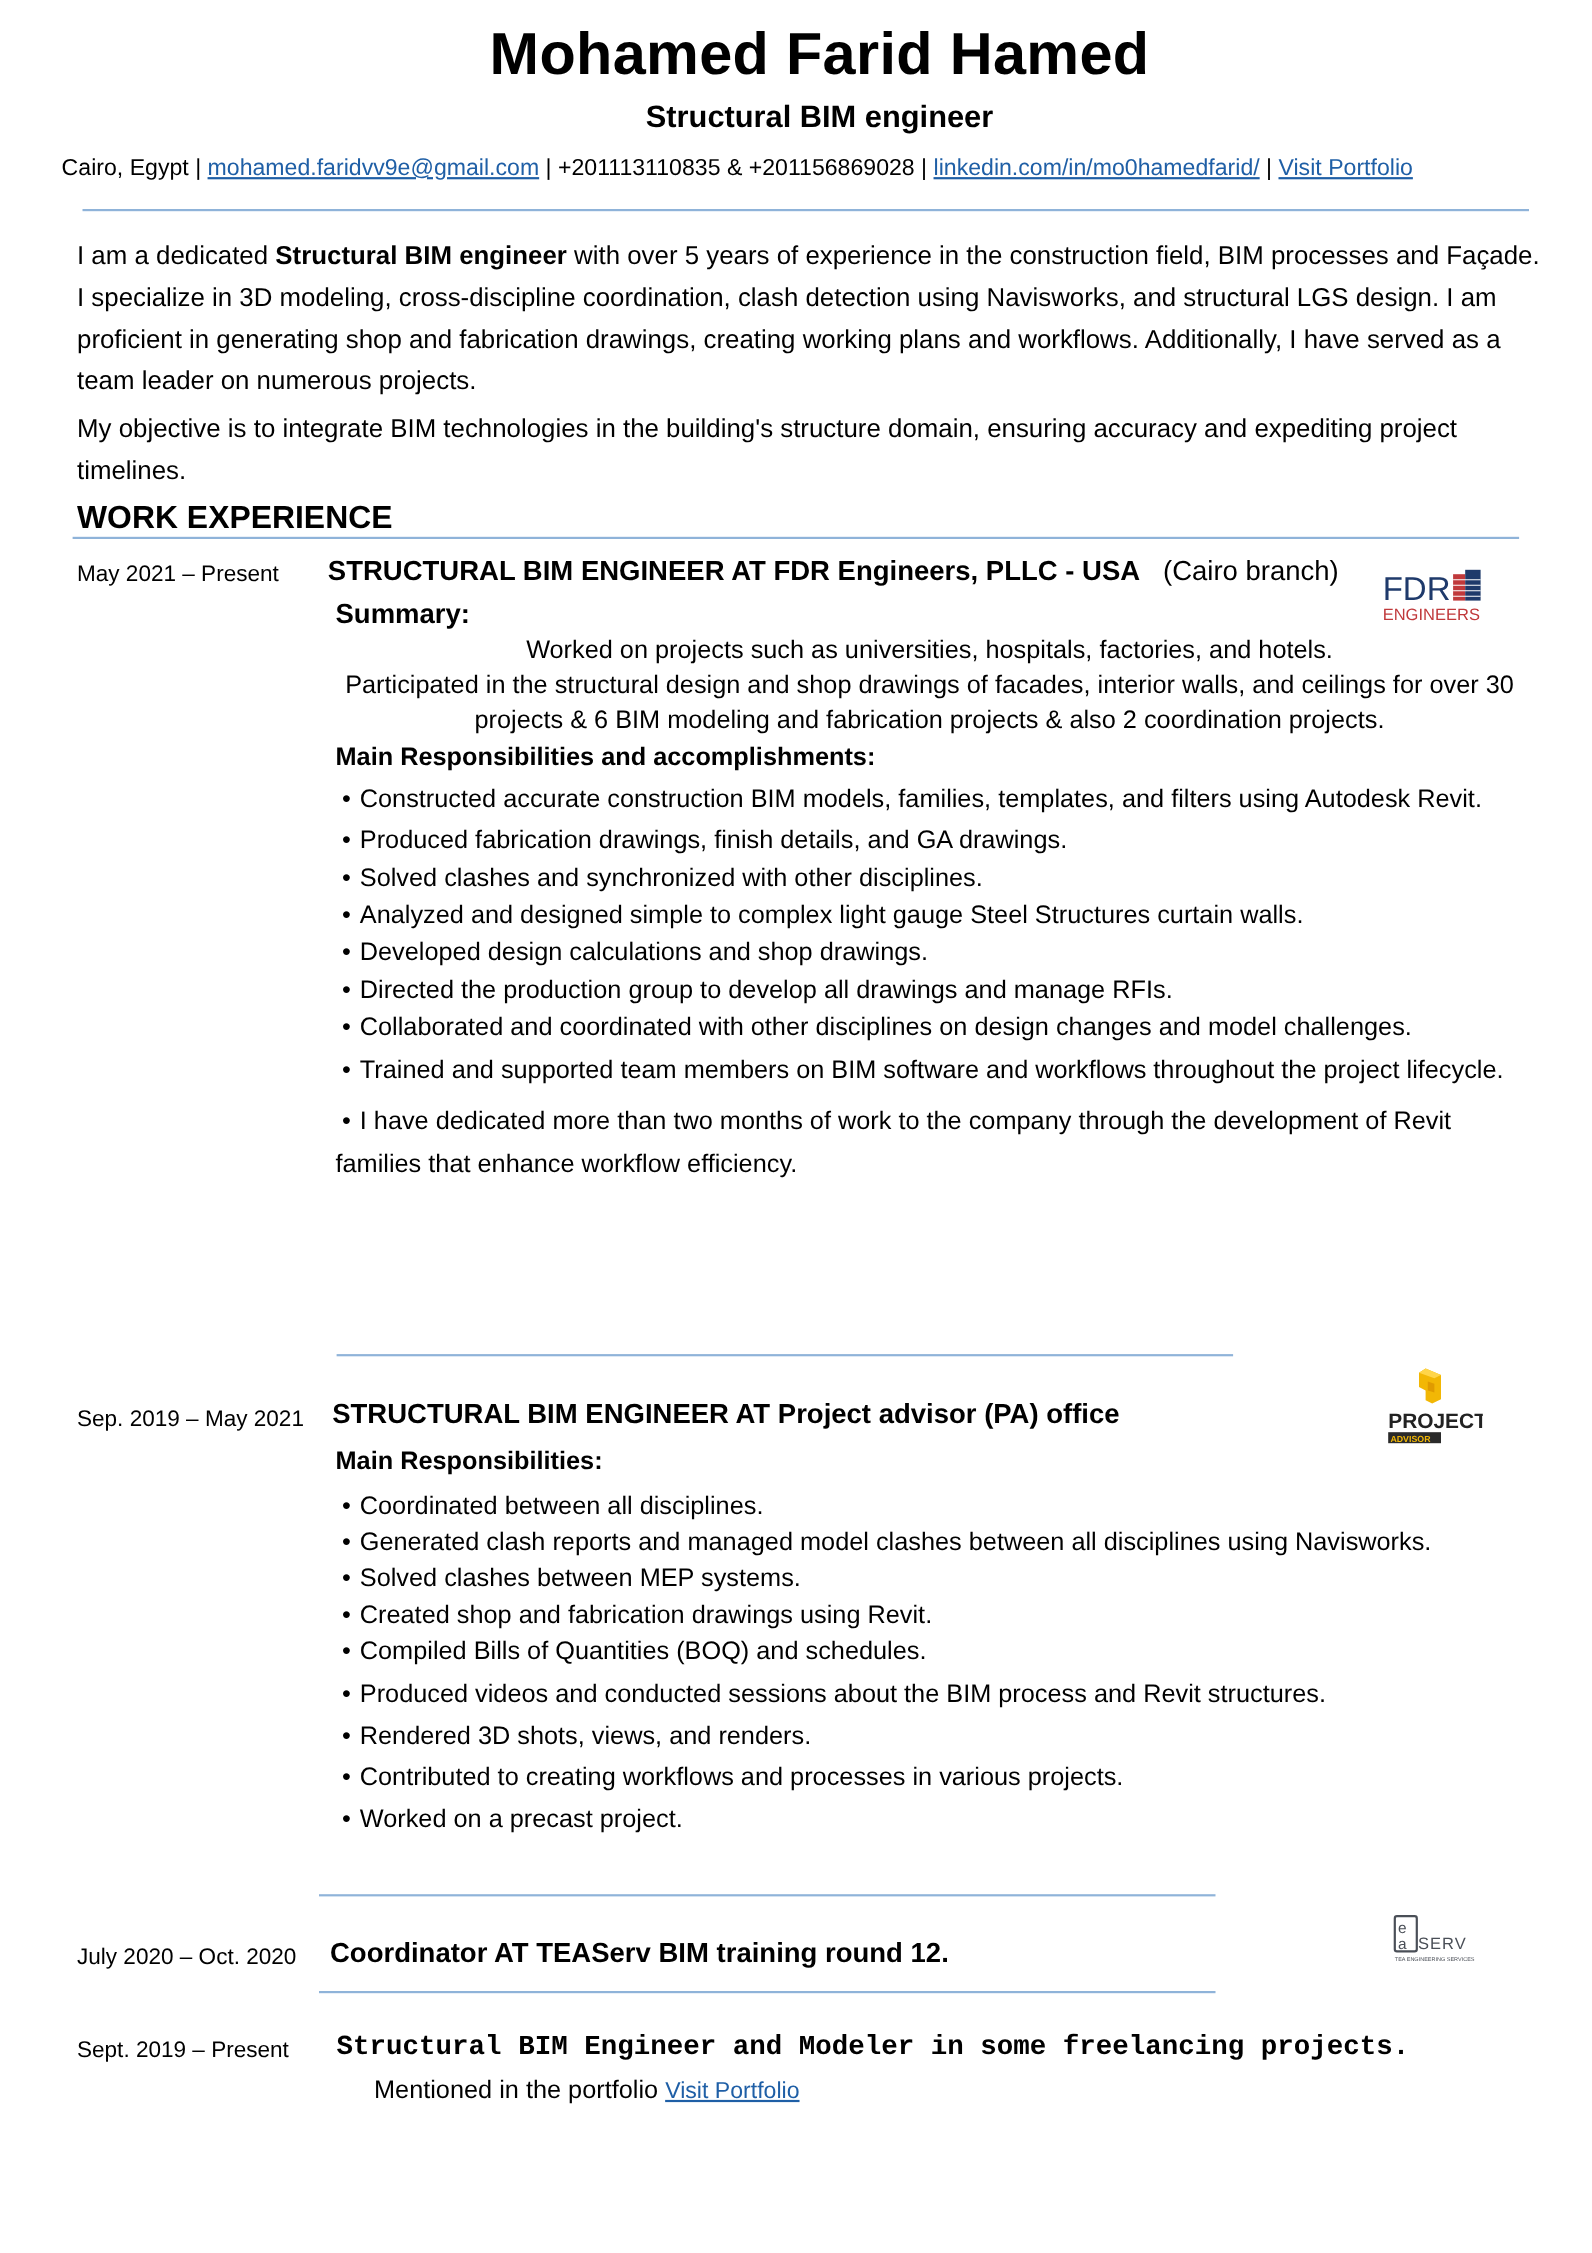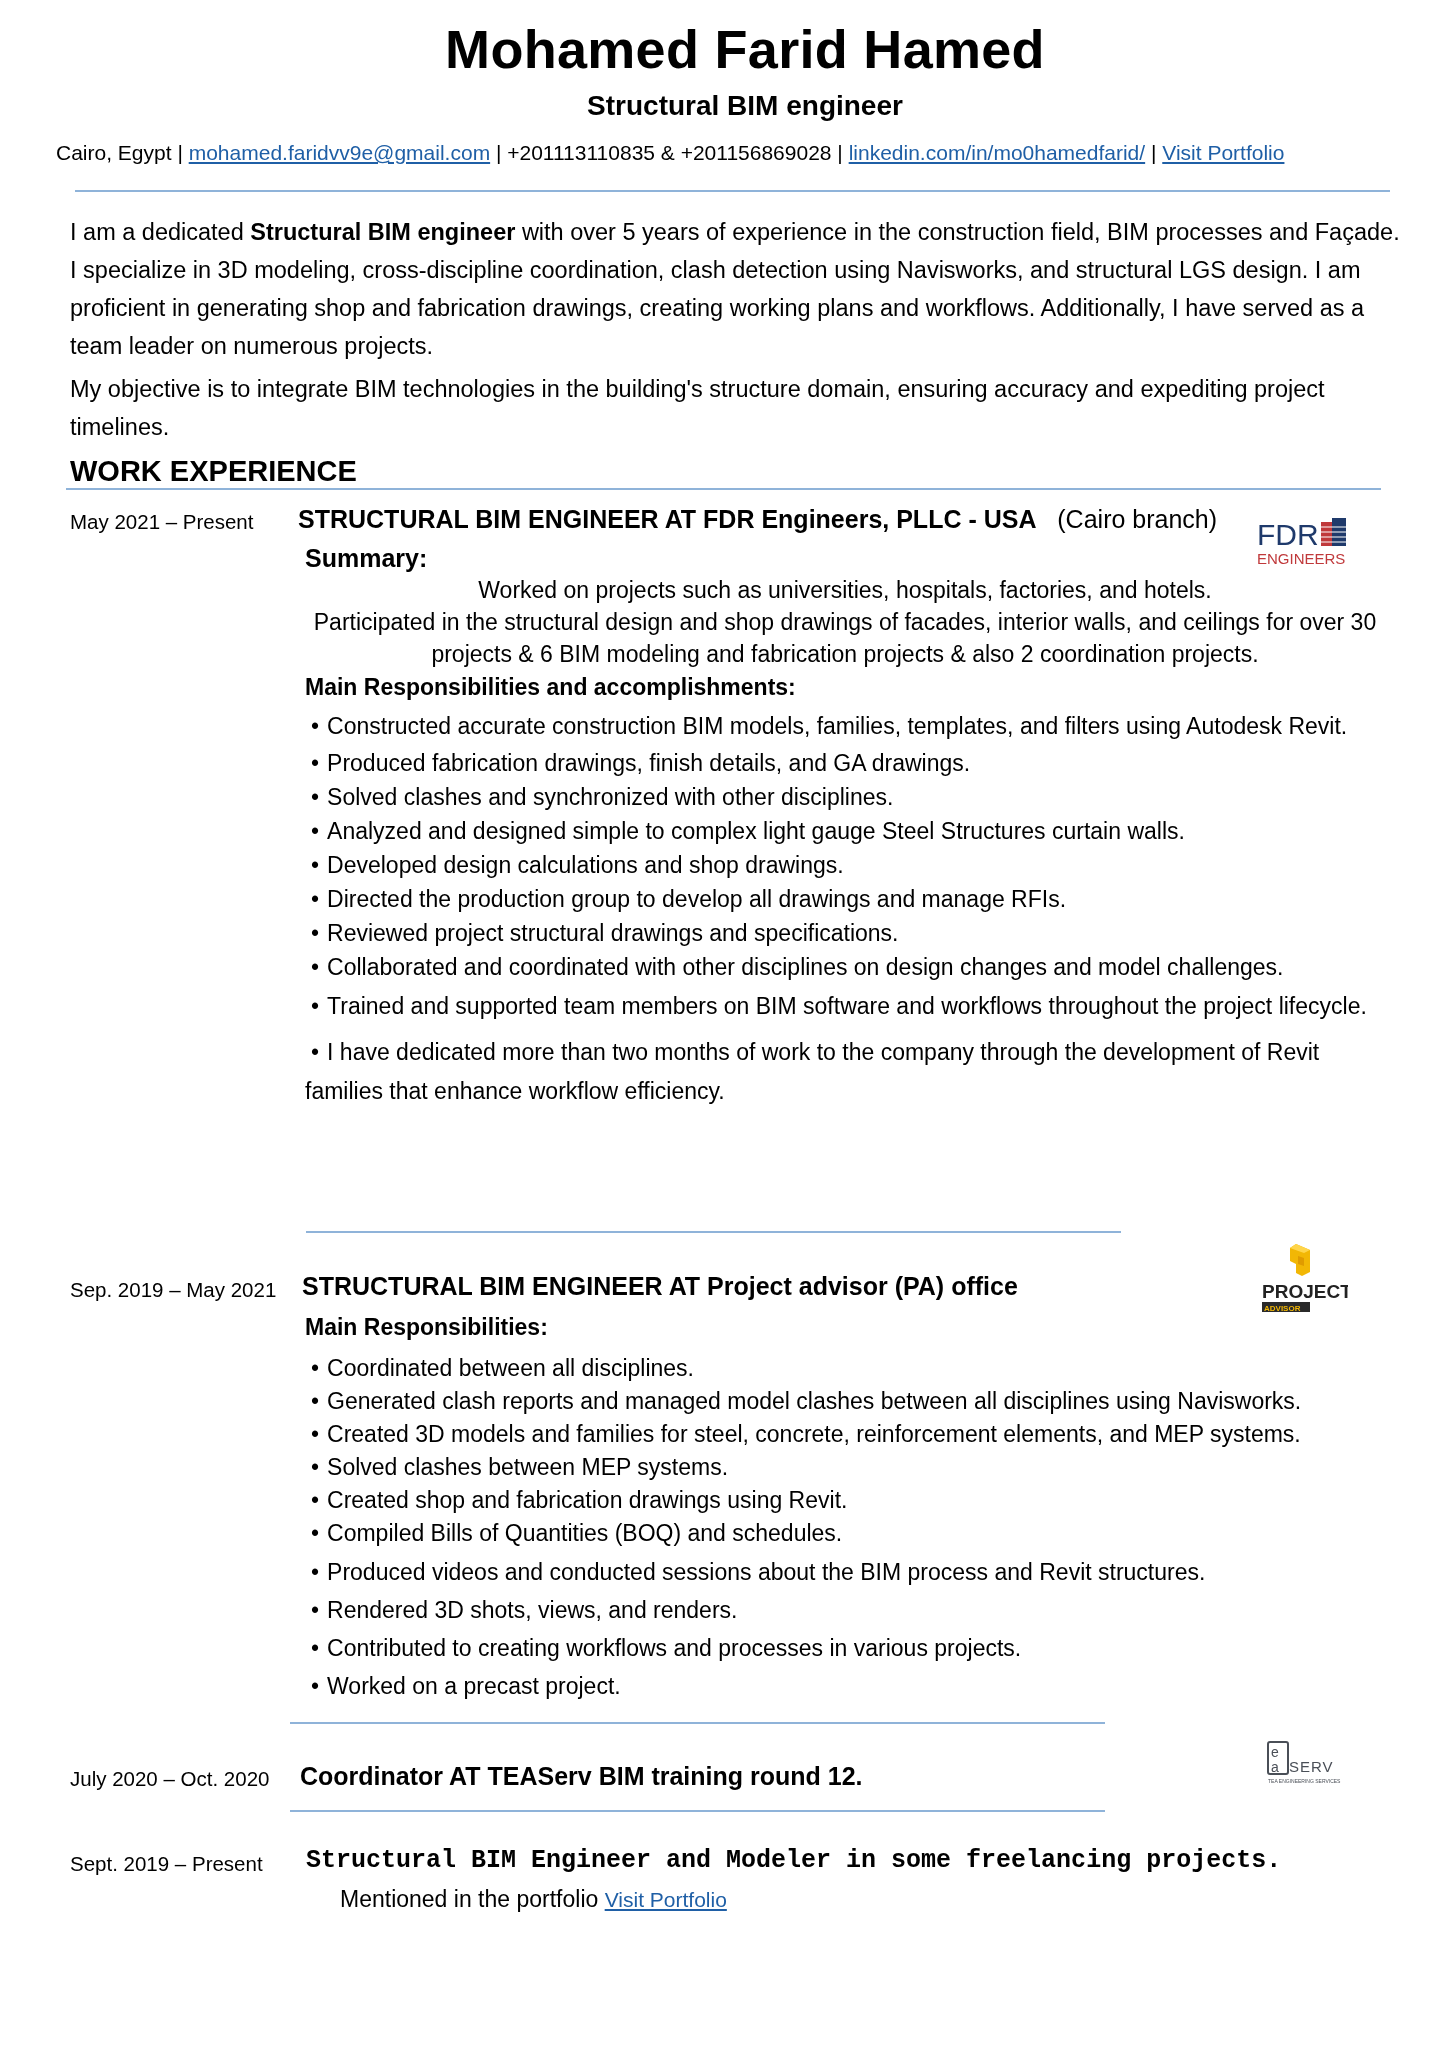--- a/index.html
+++ b/index.html
@@ -72,21 +72,20 @@
   <div class="subhead" style="line-height:34px;">Main Responsibilities and accomplishments:</div>
 </div>
 
 <ul class="abs bullets" style="left:305px; top:710px; width:1080px;">
   <li style="line-height:33px;">Constructed accurate construction BIM models, families, templates, and filters using Autodesk Revit.</li>
   <li style="line-height:34px; margin-top:3px;">Produced fabrication drawings, finish details, and GA drawings.</li>
   <li style="line-height:34px;">Solved clashes and synchronized with other disciplines.</li>
   <li style="line-height:34px;">Analyzed and designed simple to complex light gauge Steel Structures curtain walls.</li>
   <li style="line-height:34px;">Developed design calculations and shop drawings.</li>
   <li style="line-height:34px;">Directed the production group to develop all drawings and manage RFIs.</li>
-  <li style="line-height:34px;">Reviewed project structural drawings and specifications.</li>
   <li style="line-height:34px;">Collaborated and coordinated with other disciplines on design changes and model challenges.</li>
   <li style="line-height:33px; margin-top:6px;">Trained and supported team members on BIM software and workflows throughout the project lifecycle.</li>
   <li style="line-height:39px; margin-top:10px;">I have dedicated more than two months of work to the company through the development of Revit families that enhance workflow efficiency.</li>
 </ul>
 
 <div class="rule" style="left:306px; width:815px; top:1231px;"></div>
 
 <div class="abs date" style="top:1278px;">Sep. 2019 – May 2021</div>
 <div class="abs job-title" style="left:302px; top:1272px;">STRUCTURAL BIM ENGINEER AT Project advisor (PA) office</div>
 <div class="logo" style="left:1258px; top:1240px; width:90px; height:80px;">
@@ -98,21 +97,20 @@
     <rect x="4" y="62" width="48" height="10" fill="#2a2a2a"></rect>
     <text x="6" y="70.5" font-family="Liberation Sans, sans-serif" font-size="8" font-weight="bold" fill="#f2b705">ADVISOR</text>
   </svg>
 </div>
 
 <div class="abs subhead" style="left:305px; top:1314px;">Main Responsibilities:</div>
 
 <ul class="abs bullets" style="left:305px; top:1352px; width:1100px;">
   <li style="line-height:33px;">Coordinated between all disciplines.</li>
   <li style="line-height:33px;">Generated clash reports and managed model clashes between all disciplines using Navisworks.</li>
-  <li style="line-height:33px;">Created 3D models and families for steel, concrete, reinforcement elements, and MEP systems.</li>
   <li style="line-height:33px;">Solved clashes between MEP systems.</li>
   <li style="line-height:33px;">Created shop and fabrication drawings using Revit.</li>
   <li style="line-height:33px;">Compiled Bills of Quantities (BOQ) and schedules.</li>
   <li style="line-height:38px; margin-top:3px;">Produced videos and conducted sessions about the BIM process and Revit structures.</li>
   <li style="line-height:38px;">Rendered 3D shots, views, and renders.</li>
   <li style="line-height:38px;">Contributed to creating workflows and processes in various projects.</li>
   <li style="line-height:38px;">Worked on a precast project.</li>
 </ul>
 
 <div class="rule" style="left:290px; width:815px; top:1722px;"></div>

